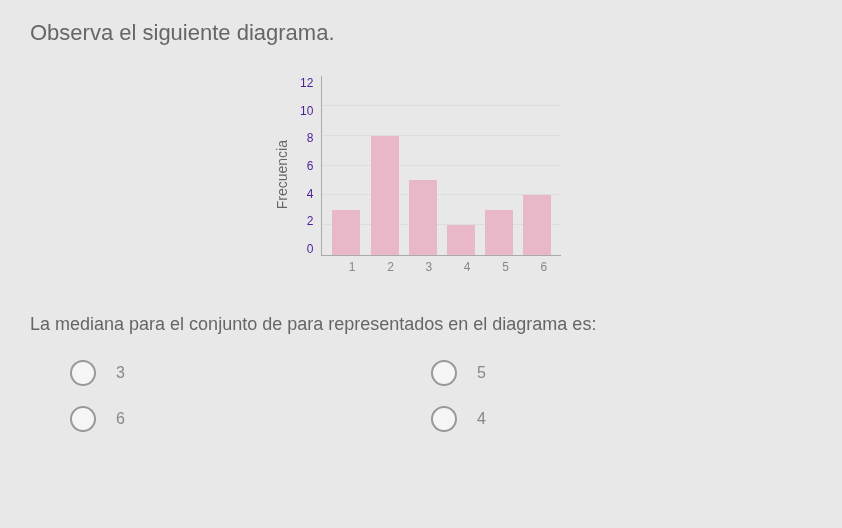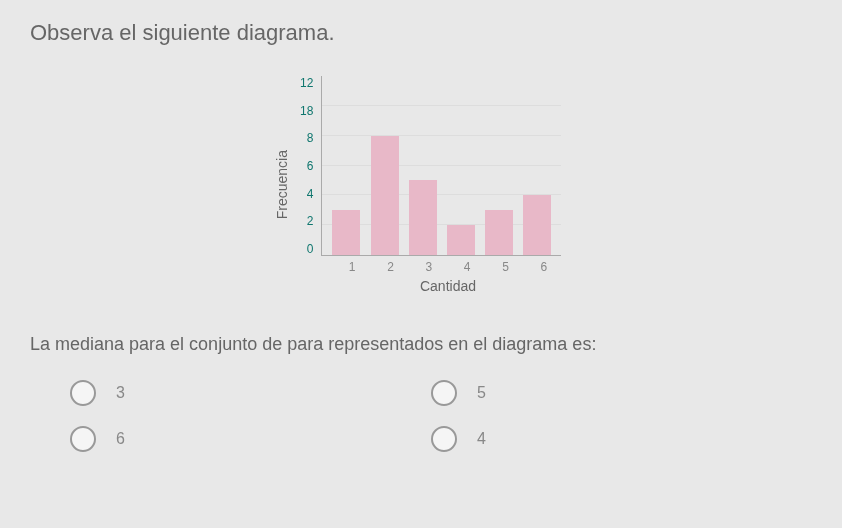--- a/index.html
+++ b/index.html
@@ -45,21 +45,21 @@
       display: flex;
     }
     .y-axis {
       display: flex;
       flex-direction: column;
       justify-content: space-between;
       align-items: flex-end;
       height: 180px;
       padding-right: 8px;
       font-size: 12px;
-      color: #0f766e;
+      color: #4c1d95;
     }
     .bars-container {
       position: relative;
       height: 180px;
       width: 240px;
       border-left: 1px solid #aaa;
       border-bottom: 1px solid #aaa;
       display: flex;
       align-items: flex-end;
       justify-content: space-around;
@@ -136,21 +136,21 @@
 
 <div class="title">Observa el siguiente diagrama.</div>
 
 <div class="chart-container">
   <div class="chart-wrapper">
     <div class="y-label">Frecuencia</div>
     <div class="chart-inner">
       <div class="plot-area">
         <div class="y-axis">
           <span>12</span>
-          <span>18</span>
+          <span>10</span>
           <span>8</span>
           <span>6</span>
           <span>4</span>
           <span>2</span>
           <span>0</span>
         </div>
         <div class="bars-container">
           <div class="grid-line" style="bottom:16.67%"></div>
           <div class="grid-line" style="bottom:33.33%"></div>
           <div class="grid-line" style="bottom:50%"></div>
@@ -165,21 +165,20 @@
         </div>
       </div>
       <div class="x-axis">
         <span class="x-tick">1</span>
         <span class="x-tick">2</span>
         <span class="x-tick">3</span>
         <span class="x-tick">4</span>
         <span class="x-tick">5</span>
         <span class="x-tick">6</span>
       </div>
-      <div class="x-label">Cantidad</div>
     </div>
   </div>
 </div>
 
 <div class="question">La mediana para el conjunto de para representados en el diagrama es:</div>
 
 <div class="options">
   <div class="option">
     <div class="radio"></div>
     <span class="option-label">3</span>

